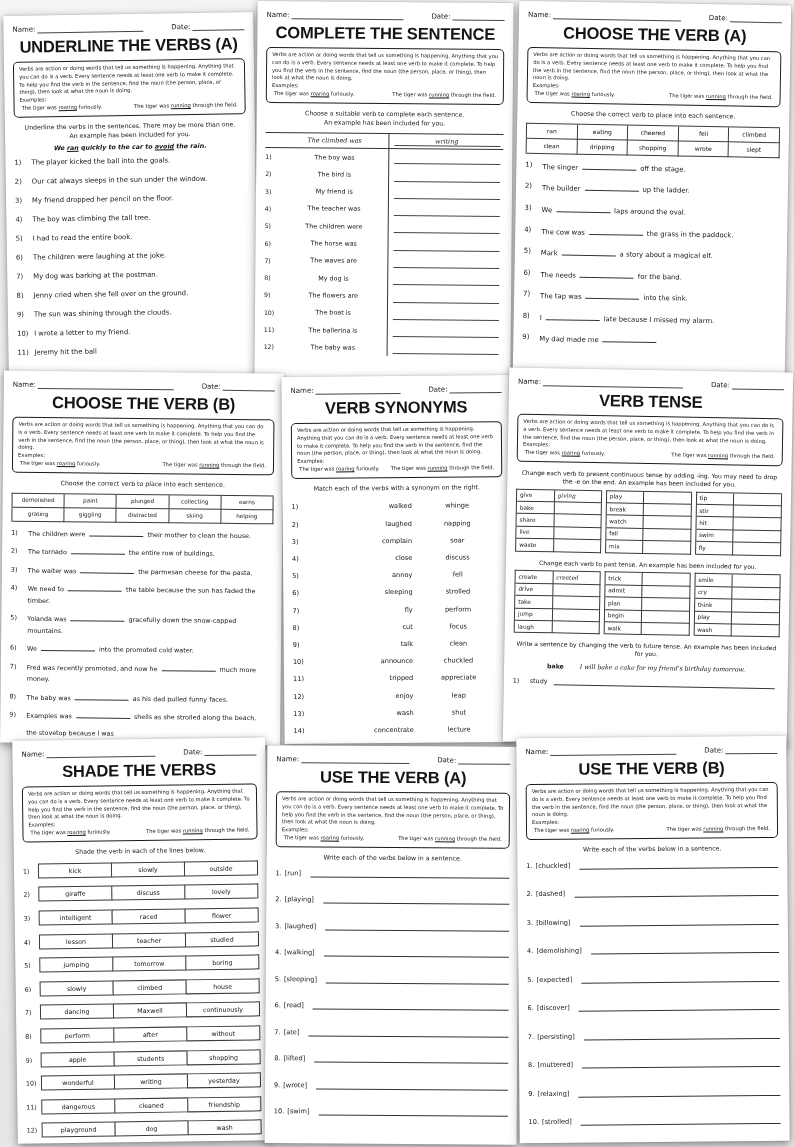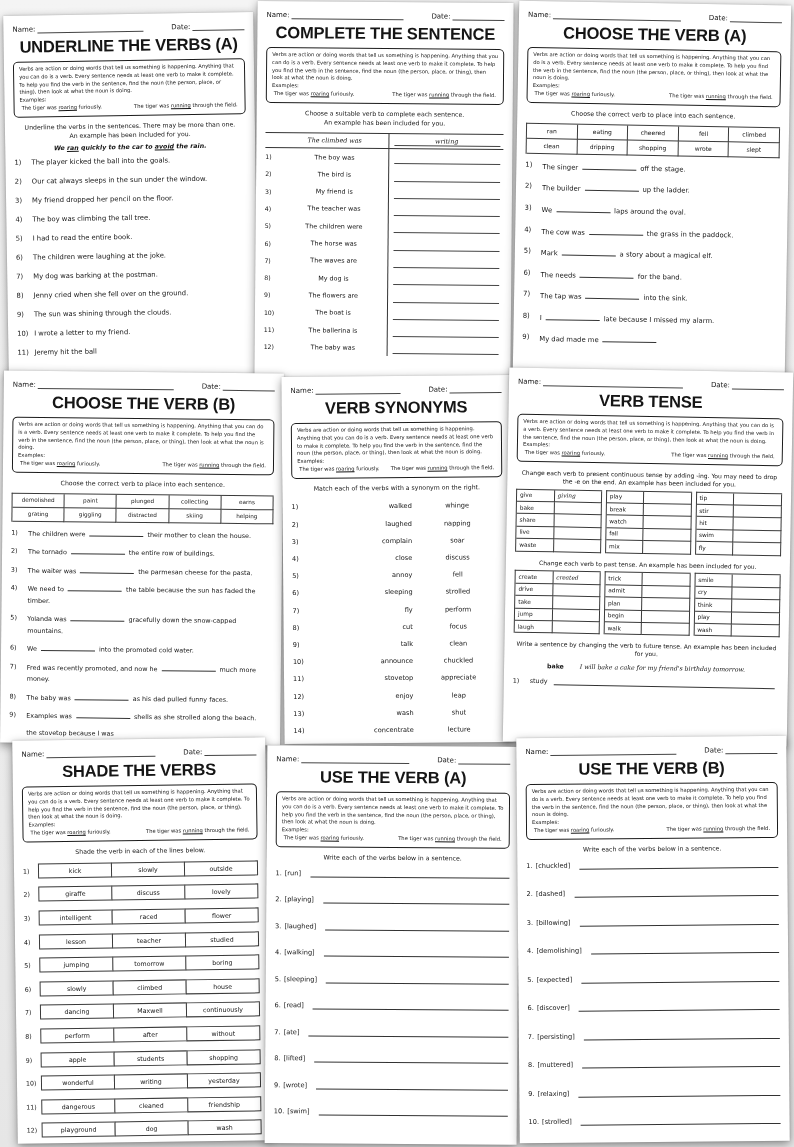--- a/index.html
+++ b/index.html
@@ -472,21 +472,21 @@
           <div class="mrow">
             <span class="sn">9)</span>
             <span class="mv">talk</span>
           </div>
           <div class="mrow">
             <span class="sn">10)</span>
             <span class="mv">announce</span>
           </div>
           <div class="mrow">
             <span class="sn">11)</span>
-            <span class="mv">stovetop</span>
+            <span class="mv">tripped</span>
           </div>
           <div class="mrow">
             <span class="sn">12)</span>
             <span class="mv">enjoy</span>
           </div>
           <div class="mrow">
             <span class="sn">13)</span>
             <span class="mv">wash</span>
           </div>
           <div class="mrow">

